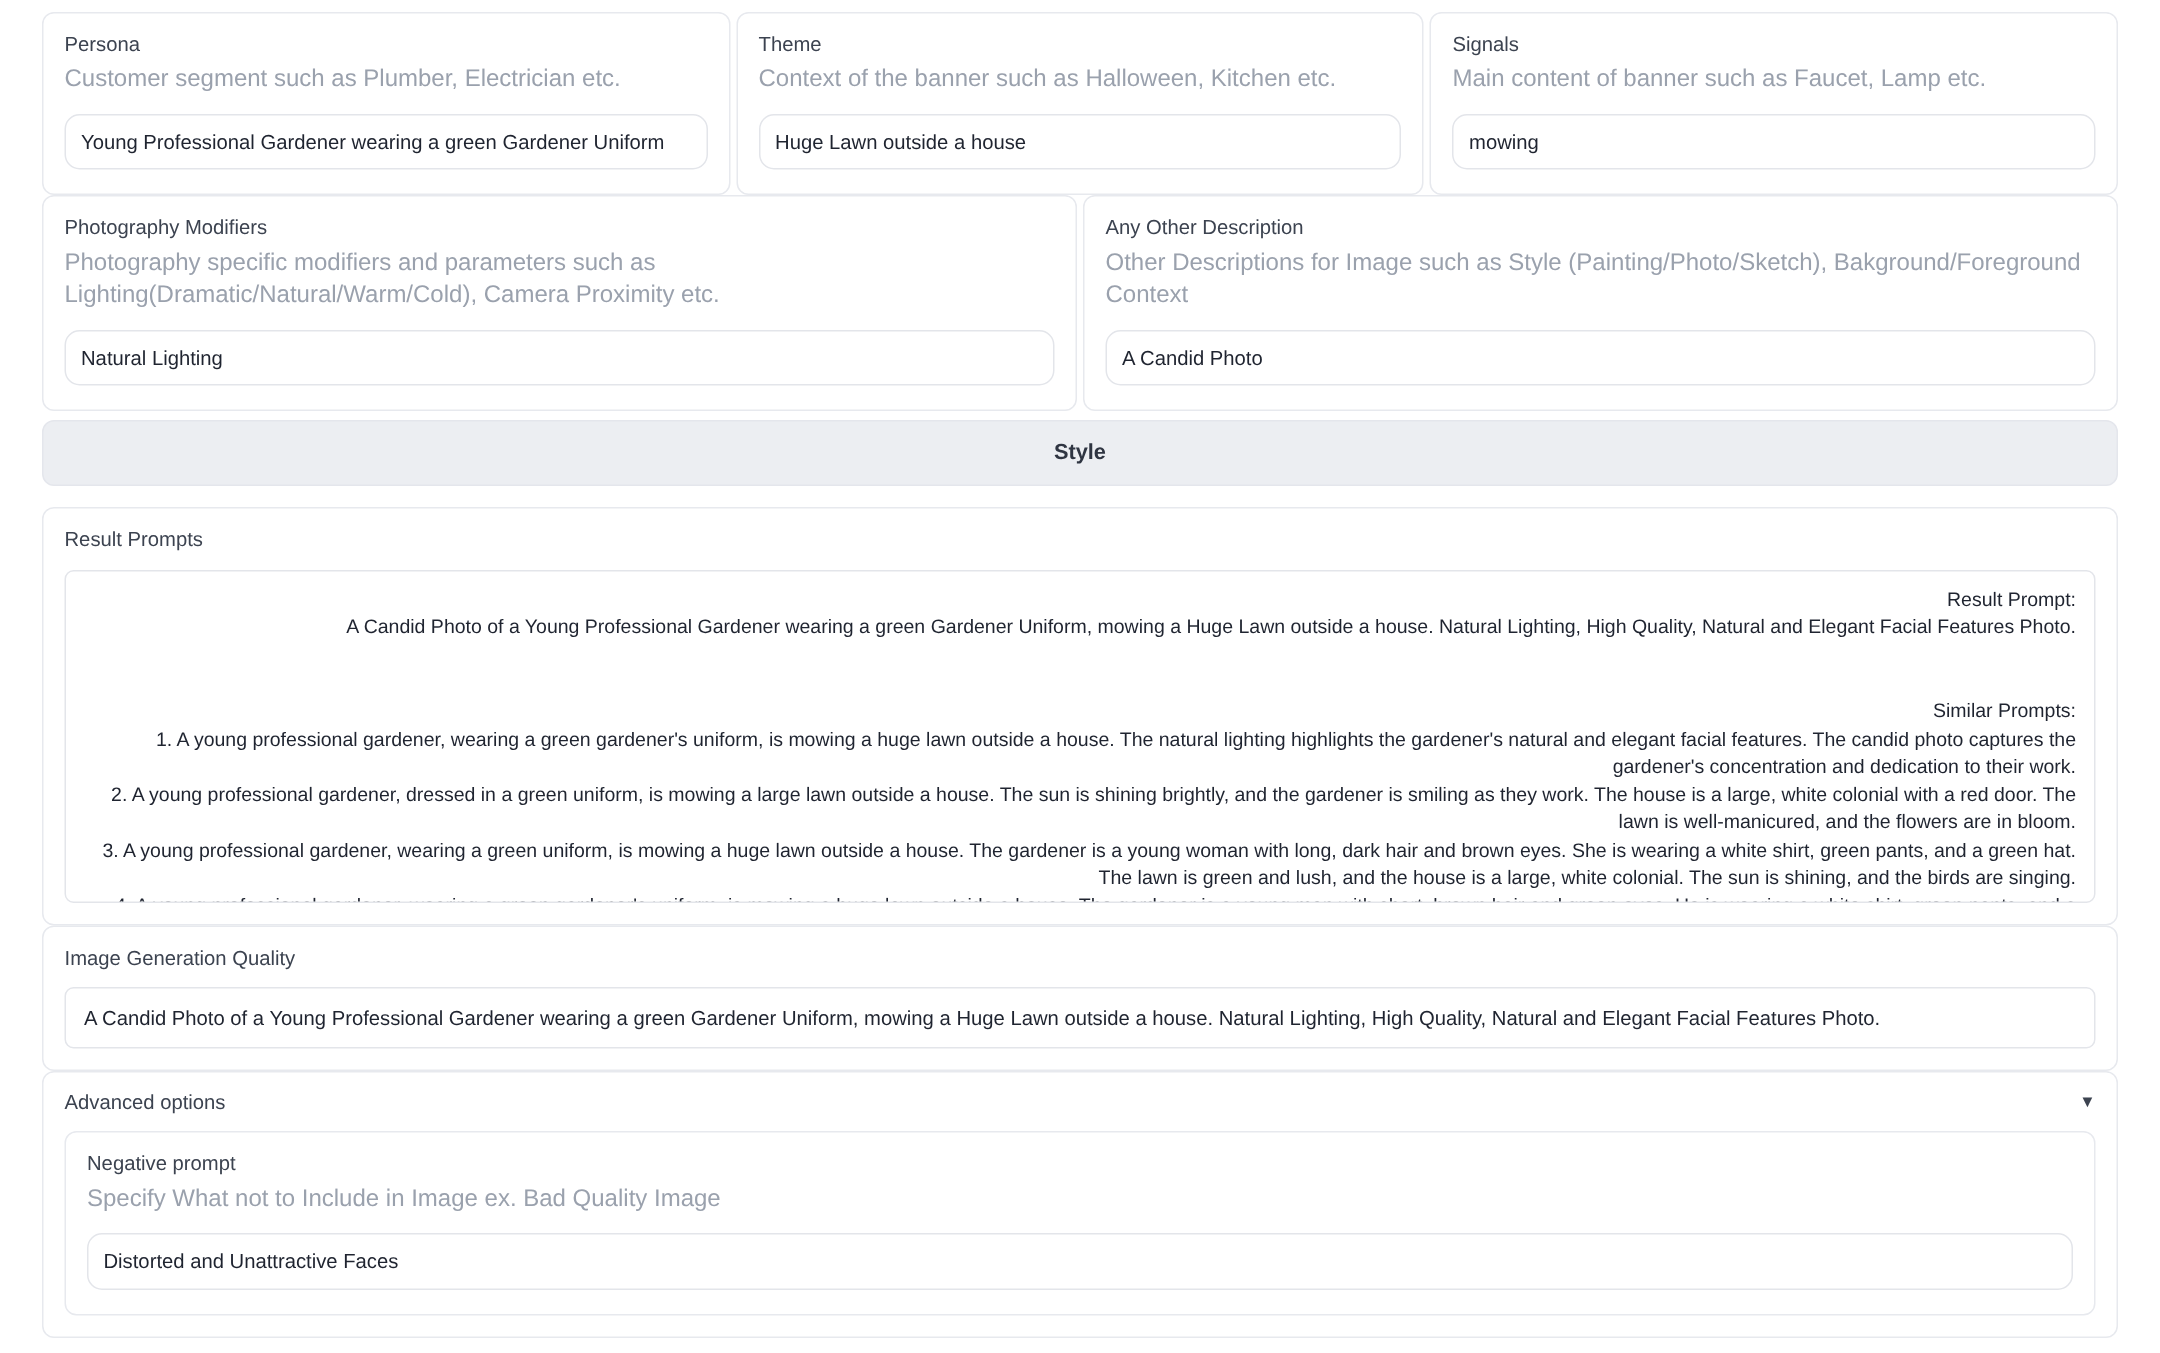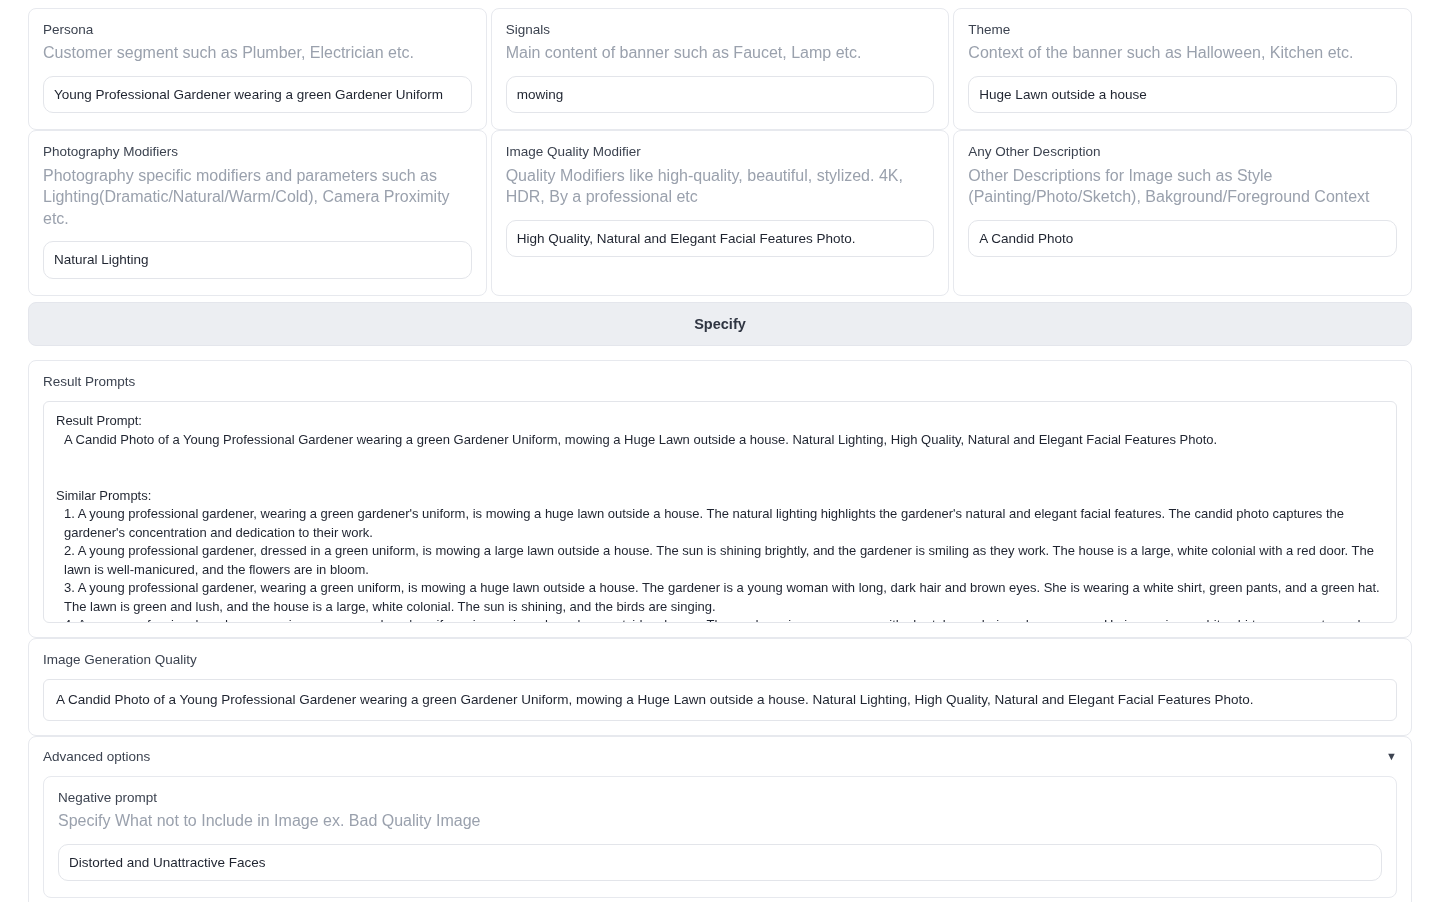--- a/index.html
+++ b/index.html
@@ -82,21 +82,21 @@
   .result-box {
     border: 1px solid #e3e5ea;
     border-radius: 6px;
     padding: 10px 12px 12px 12px;
     font-size: 13px;
     line-height: 1.42;
     color: #1f2430;
     max-height: 222px;
     overflow: hidden;
   }
-  .result-box p { margin: 0; }
+  .result-box p { margin: 0; text-align: right; }
   .result-label { margin: 0 0 1px 0; }
   .indent { padding-left: 8px; }
   .spacer { height: 38px; }
   .num-item { margin: 0; padding-left: 8px; }
 
   .gen-prompt-box {
     border: 1px solid #e3e5ea;
     border-radius: 6px;
     padding: 11px 12px;
     font-size: 13.5px;
@@ -130,50 +130,45 @@
 
 <div class="page">
 
   <div class="row">
     <div class="card">
       <div class="card-title">Persona</div>
       <div class="card-help">Customer segment such as Plumber, Electrician etc.</div>
       <input class="field" value="Young Professional Gardener wearing a green Gardener Uniform" style="">
     </div>
     <div class="card">
+      <div class="card-title">Theme</div>
+      <div class="card-help">Context of the banner such as Halloween, Kitchen etc.</div>
+      <input class="field" value="Huge Lawn outside a house" style="">
+    </div>
+    <div class="card">
       <div class="card-title">Signals</div>
       <div class="card-help">Main content of banner such as Faucet, Lamp etc.</div>
       <input class="field" value="mowing" style="">
-    </div>
-    <div class="card">
-      <div class="card-title">Theme</div>
-      <div class="card-help">Context of the banner such as Halloween, Kitchen etc.</div>
-      <input class="field" value="Huge Lawn outside a house" style="">
     </div>
   </div>
 
   <div class="row">
     <div class="card">
       <div class="card-title">Photography Modifiers</div>
       <div class="card-help two-line">Photography specific modifiers and parameters such as Lighting(Dramatic/Natural/Warm/Cold), Camera Proximity etc.</div>
       <input class="field" value="Natural Lighting" style="">
     </div>
     <div class="card">
-      <div class="card-title">Image Quality Modifier</div>
-      <div class="card-help">Quality Modifiers like high-quality, beautiful, stylized. 4K, HDR, By a professional etc</div>
-      <input class="field" value="High Quality, Natural and Elegant Facial Features Photo." style="">
-    </div>
-    <div class="card">
       <div class="card-title">Any Other Description</div>
       <div class="card-help two-line">Other Descriptions for Image such as Style (Painting/Photo/Sketch), Bakground/Foreground Context</div>
       <input class="field" value="A Candid Photo" style="">
     </div>
   </div>
 
-  <div class="submit-bar">Specify</div>
+  <div class="submit-bar">Style</div>
 
   <div class="result-card">
     <div class="card-title" style="margin-bottom:10px;">Result Prompts</div>
     <div class="result-box">
       <p class="result-label">Result Prompt:</p>
       <p class="indent">A Candid Photo of a Young Professional Gardener wearing a green Gardener Uniform, mowing a Huge Lawn outside a house. Natural Lighting, High Quality, Natural and Elegant Facial Features Photo.</p>
       <div class="spacer"></div>
       <p class="result-label">Similar Prompts:</p>
       <p class="num-item">1. A young professional gardener, wearing a green gardener's uniform, is mowing a huge lawn outside a house. The natural lighting highlights the gardener's natural and elegant facial features. The candid photo captures the gardener's concentration and dedication to their work.</p>
       <p class="num-item">2. A young professional gardener, dressed in a green uniform, is mowing a large lawn outside a house. The sun is shining brightly, and the gardener is smiling as they work. The house is a large, white colonial with a red door. The lawn is well-manicured, and the flowers are in bloom.</p>

